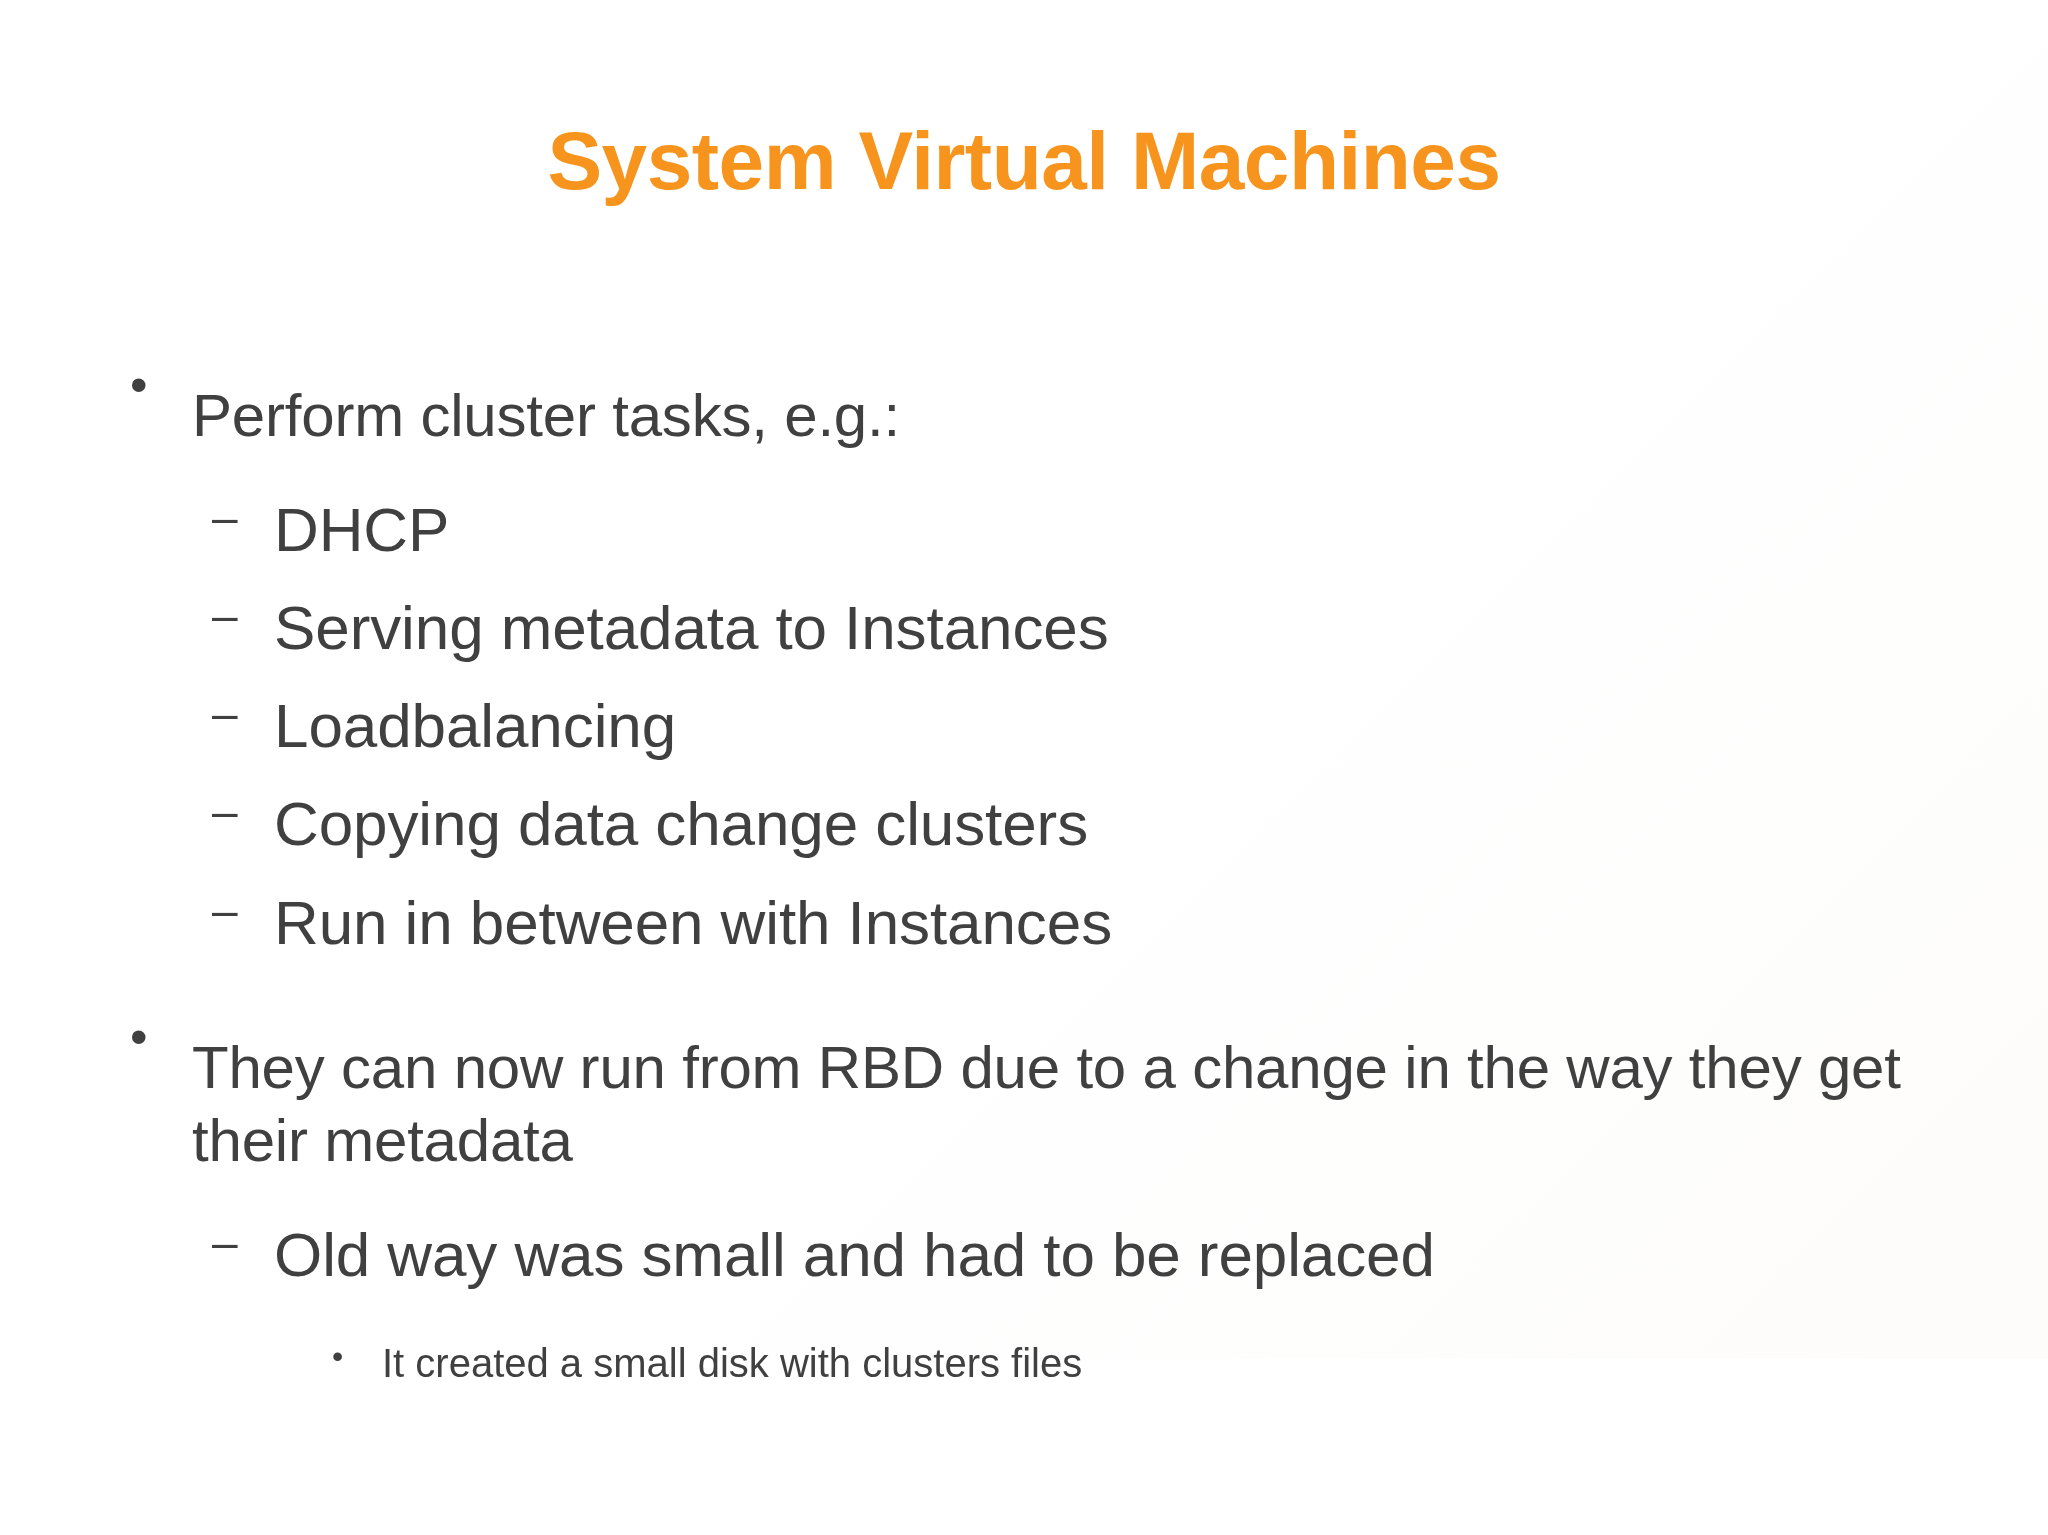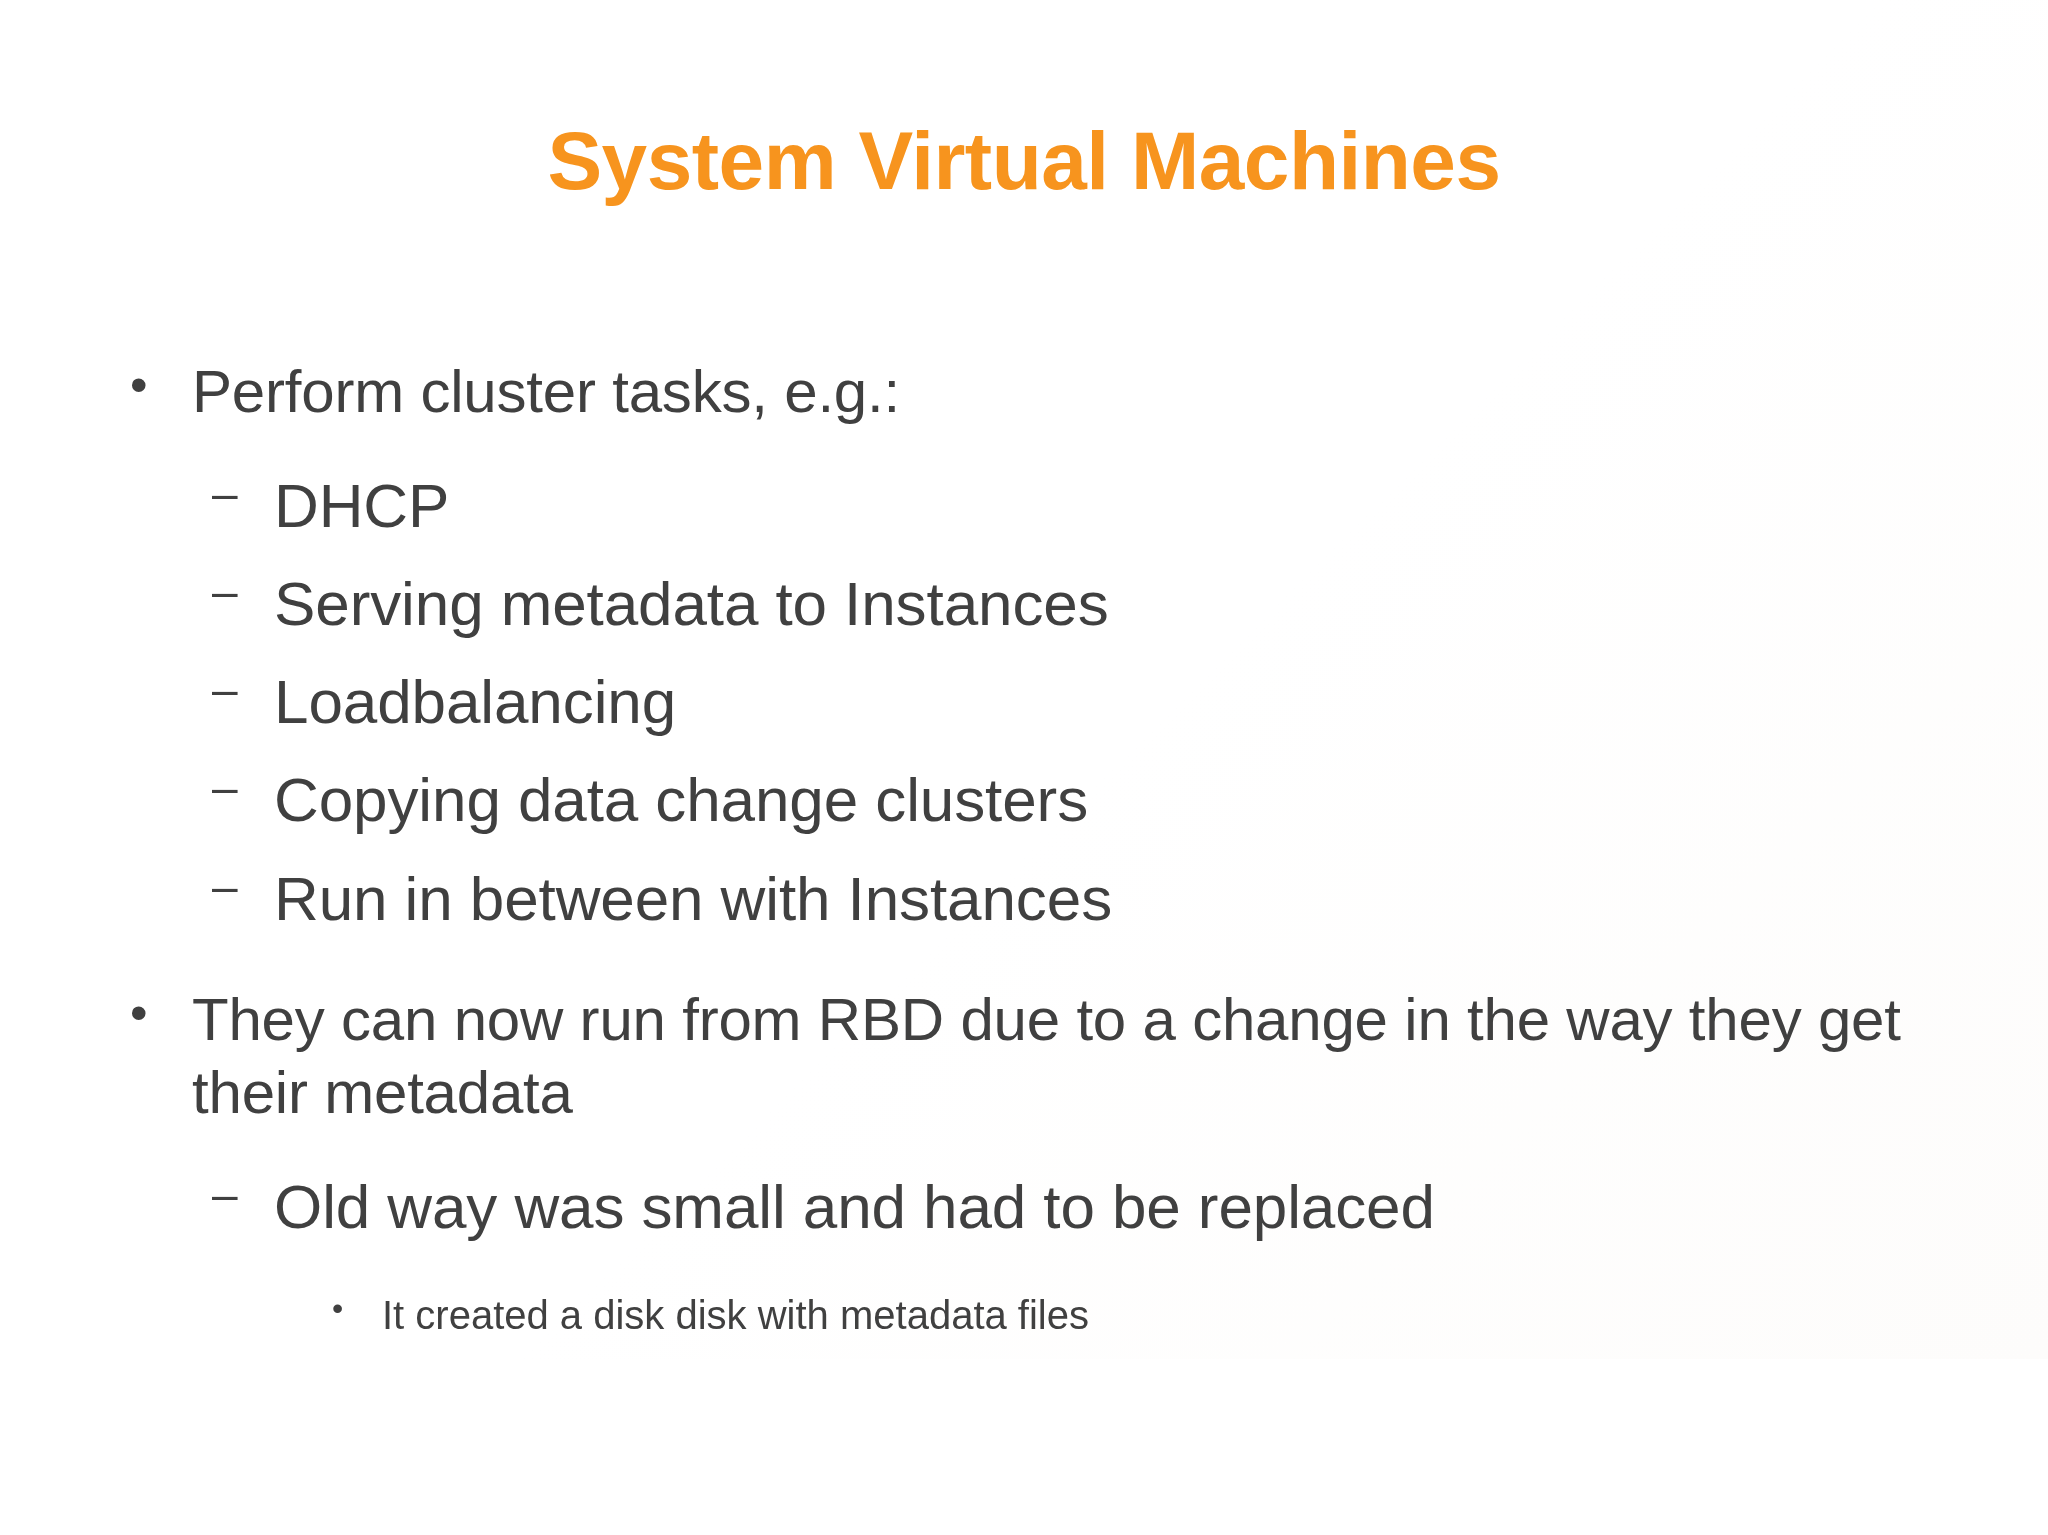--- a/index.html
+++ b/index.html
@@ -71,20 +71,21 @@
   .lvl1 .marker {
     width: 62px;
     font-size: 50px;
     line-height: 1.22;
     padding-left: 10px;
   }
   .lvl1 .btext {
     font-size: 60px;
     line-height: 1.22;
     letter-spacing: -0.2px;
+    margin-top: 24px;
   }
 
   
   .lvl2 {
     margin-left: 92px;
     margin-bottom: 2px;
   }
   .lvl2 .marker {
     width: 62px;
     font-size: 46px;
@@ -165,17 +166,17 @@
 
     <div class="bullet-row lvl2">
       <span class="marker">–</span>
       <span class="btext">Old way was small and had to be replaced</span>
     </div>
 
     <div class="spacer-sm"></div>
 
     <div class="bullet-row lvl3">
       <span class="marker">•</span>
-      <span class="btext">It created a disk disk with metadata files</span>
+      <span class="btext">It created a small disk with clusters files</span>
     </div>
 
   </div>
 </div>
 
 </body></html>

